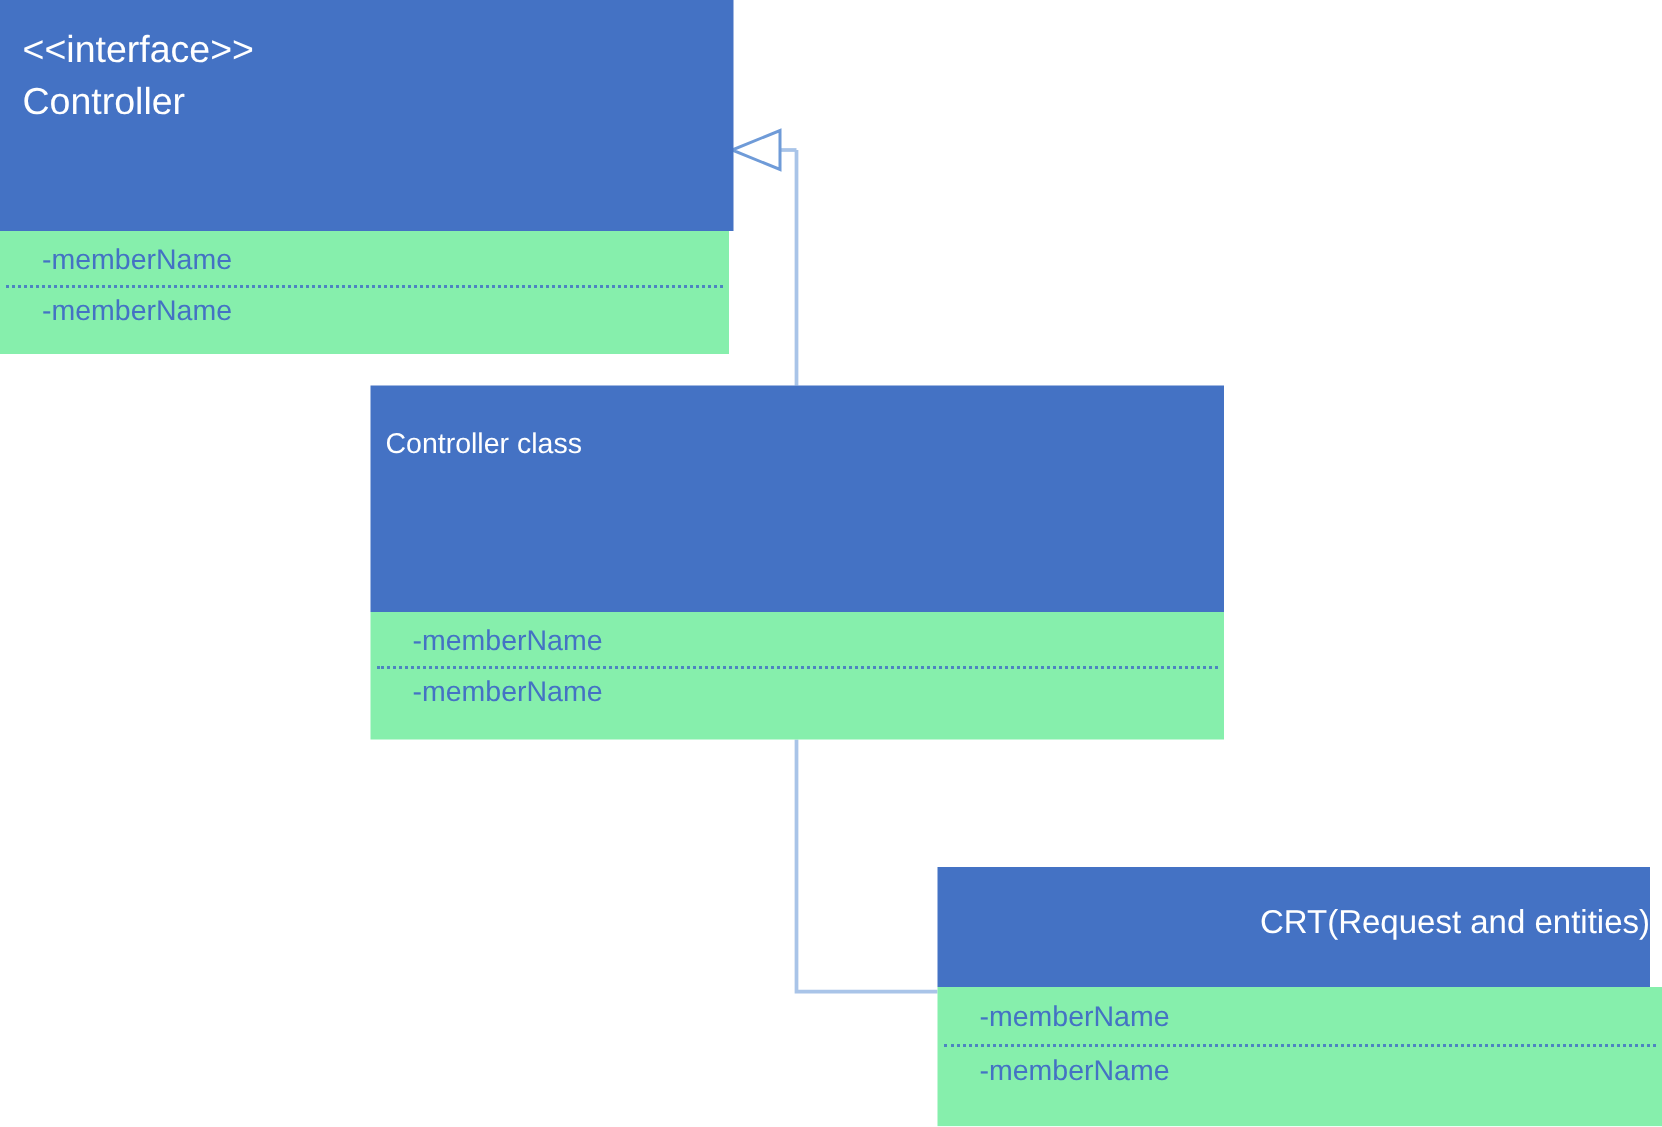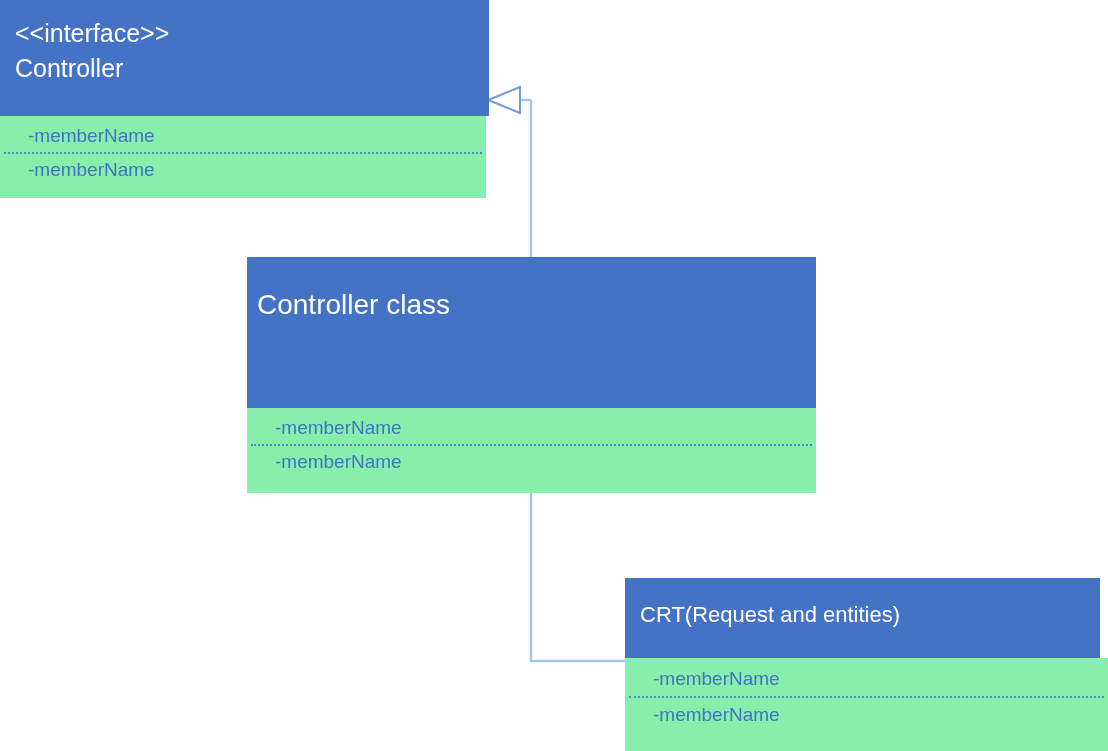--- a/index.html
+++ b/index.html
@@ -66,21 +66,21 @@
     opacity: 0.85;
   }
 
   
   #box-icontroller {
     left: 0px;
     top: 0px;
     width: 489px;
   }
   #box-icontroller .uml-header {
-    height: 116px;
+    height: 154px;
     width: 489px;
     padding: 16px 0 0 15px;
     font-size: 25px;
     line-height: 1.38;
   }
   #box-icontroller .uml-body {
     width: 486px;
     height: 82px;
     padding-top: 4px;
   }
@@ -94,21 +94,21 @@
   
   #box-controller {
     left: 247px;
     top: 257px;
     width: 569px;
   }
   #box-controller .uml-header {
     height: 151px;
     width: 569px;
     padding: 24px 0 0 10px;
-    font-size: 28px;
+    font-size: 19px;
     line-height: 1.72;
   }
   #box-controller .uml-body {
     width: 569px;
     height: 85px;
     padding-top: 4px;
   }
   #box-controller .uml-member {
     font-size: 19px;
     padding-left: 28px;
@@ -118,23 +118,24 @@
 
   
   #box-crt {
     left: 625px;
     top: 578px;
     width: 483px;
   }
   #box-crt .uml-header {
     height: 80px;
     width: 475px;
-    padding: 22px 12px 0 15px;
+    padding: 22px 0 0 15px;
     font-size: 22px;
     line-height: 1.4;
+    text-align: right;
   }
   #box-crt .uml-body {
     width: 483px;
     height: 93px;
     padding-top: 4px;
   }
   #box-crt .uml-member {
     font-size: 19px;
     padding-left: 28px;
     padding-top: 7px;

